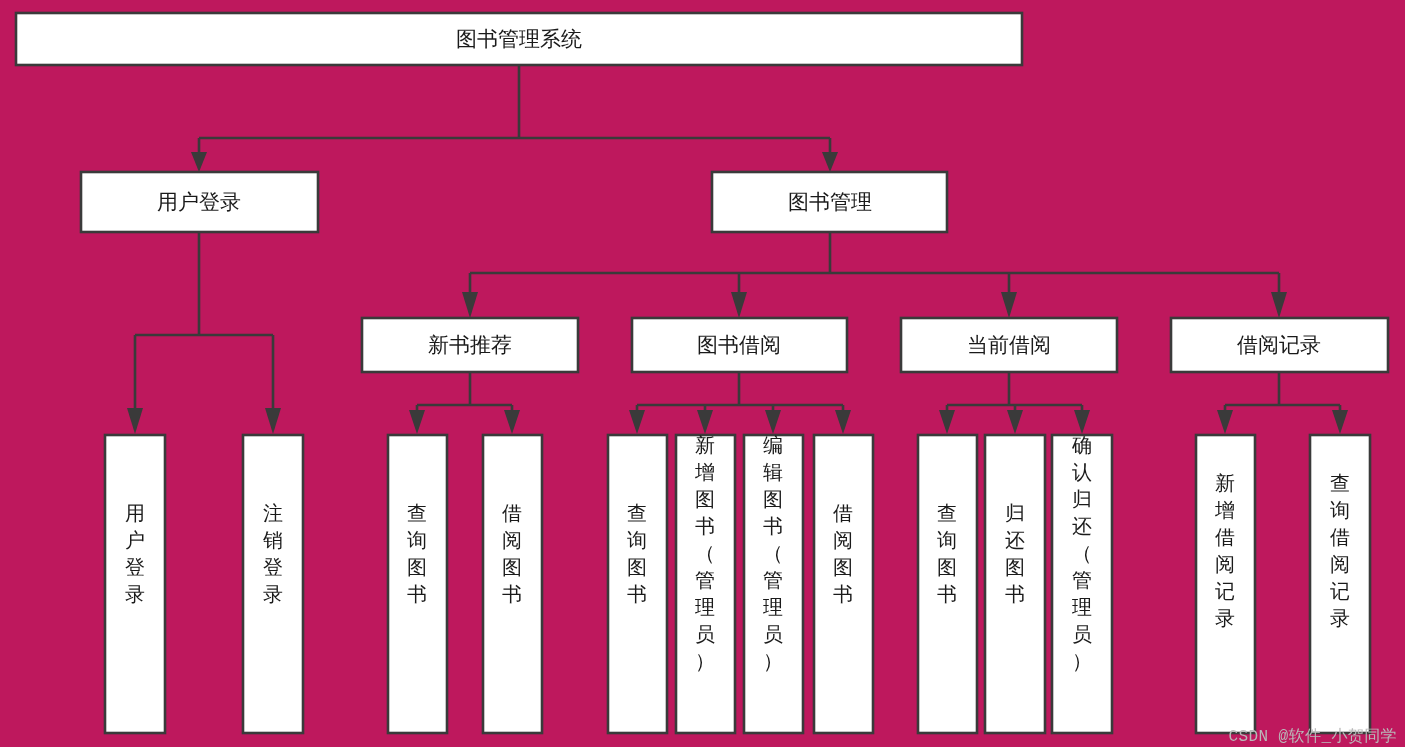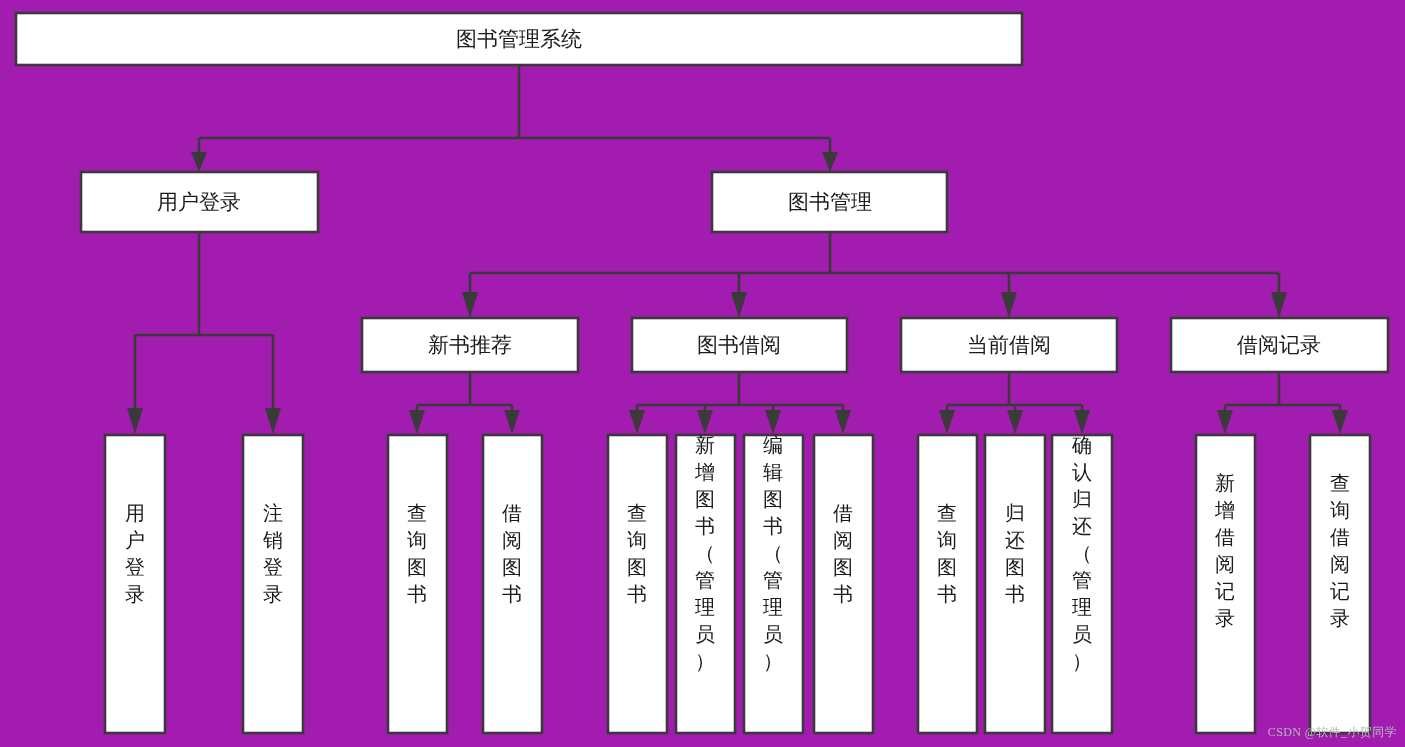--- a/index.html
+++ b/index.html
@@ -10,21 +10,21 @@
   body {
     width: 1405px;
     height: 747px;
     font-family: "DejaVu Sans", "Liberation Sans", sans-serif;
     overflow: hidden;
   }
   #diagram-root {
     position: relative;
     width: 1405px;
     height: 747px;
-    background: #a21caf;
+    background: #be185d;
   }
   svg#flowchart {
     position: absolute;
     left: 0;
     top: 0;
     width: 1405px;
     height: 747px;
     display: block;
   }
   .node-box {
@@ -51,23 +51,23 @@
   }
   .node-label-v {
     fill: #1a1a1a;
     font-family: "DejaVu Sans", "Liberation Sans", sans-serif;
     font-size: 20px;
     text-anchor: middle;
   }
   .watermark {
     position: absolute;
     right: 8px;
-    bottom: 6px;
-    font-family: Liberation Serif, serif;
-    font-size: 12px;
+    bottom: 0;
+    font-family: Liberation Mono, monospace;
+    font-size: 16px;
     color: #b9b9b9;
     white-space: nowrap;
     letter-spacing: 0.4px;
   }
 </style>
 </head>
 <body>
 
 <div id="diagram-root">
 

